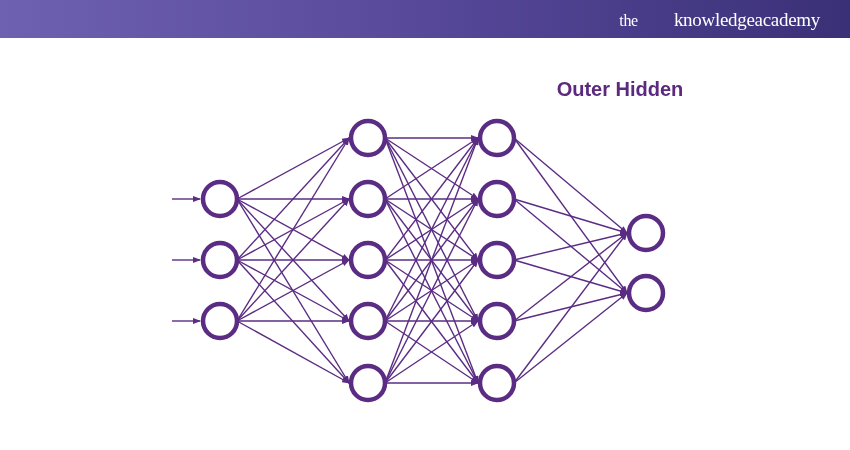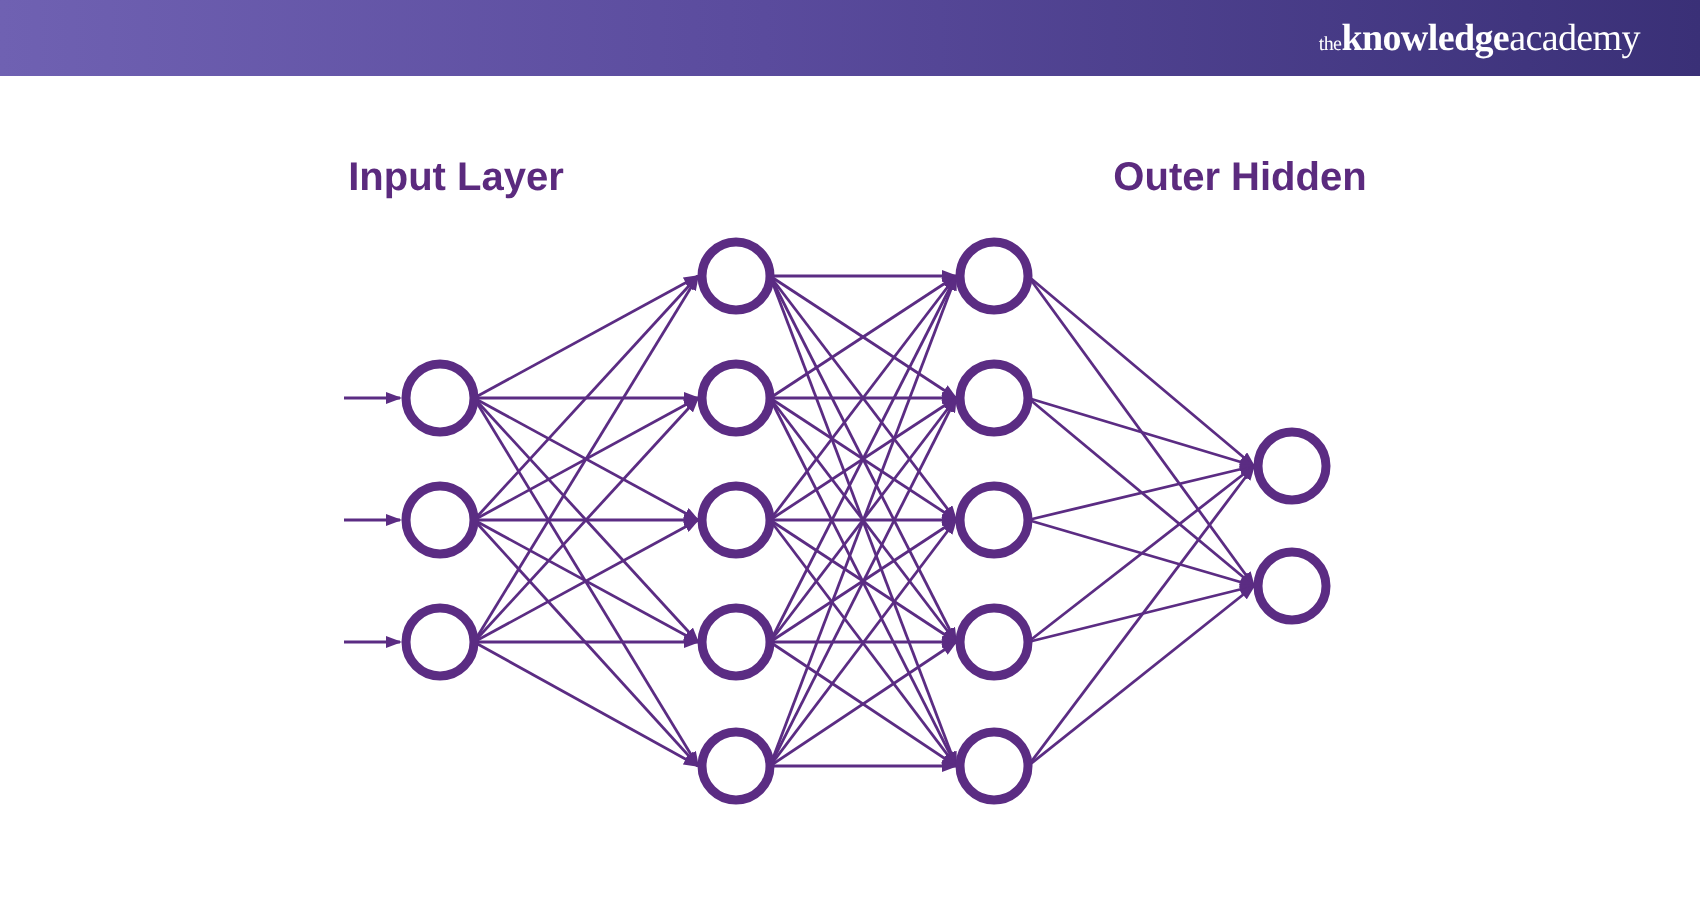--- a/index.html
+++ b/index.html
@@ -24,24 +24,24 @@
   }
   .logo {
     color: #ffffff;
     font-family: "Liberation Serif", serif;
     font-size: 19px;
     letter-spacing: -0.3px;
     white-space: nowrap;
     line-height: 1;
   }
   .logo .the {
-    font-size: 10px;
-    margin-right: 0;
+    font-size: 16px;
+    margin-right: 12px;
   }
-  .logo .knowledge { font-weight: bold; }
+  .logo .knowledge { font-weight: normal; margin-left: 24px; }
   .logo .academy  { font-weight: normal; }
   .net-svg {
     position: absolute;
     top: 0; left: 0;
   }
   .layer-label {
     position: absolute;
     top: 78px;
     transform: translateX(-50%);
     font-size: 20px;
@@ -140,16 +140,15 @@
         <circle cx="497" cy="138" r="17"></circle>
         <circle cx="497" cy="199" r="17"></circle>
         <circle cx="497" cy="260" r="17"></circle>
         <circle cx="497" cy="321" r="17"></circle>
         <circle cx="497" cy="383" r="17"></circle>
         <circle cx="646" cy="233" r="17"></circle>
         <circle cx="646" cy="293" r="17"></circle>
       </g>
     </svg>
 
-  <div class="layer-label label-input">Input Layer</div>
   <div class="layer-label label-outer">Outer Hidden</div>
 
 </div>
 
 </body></html>

